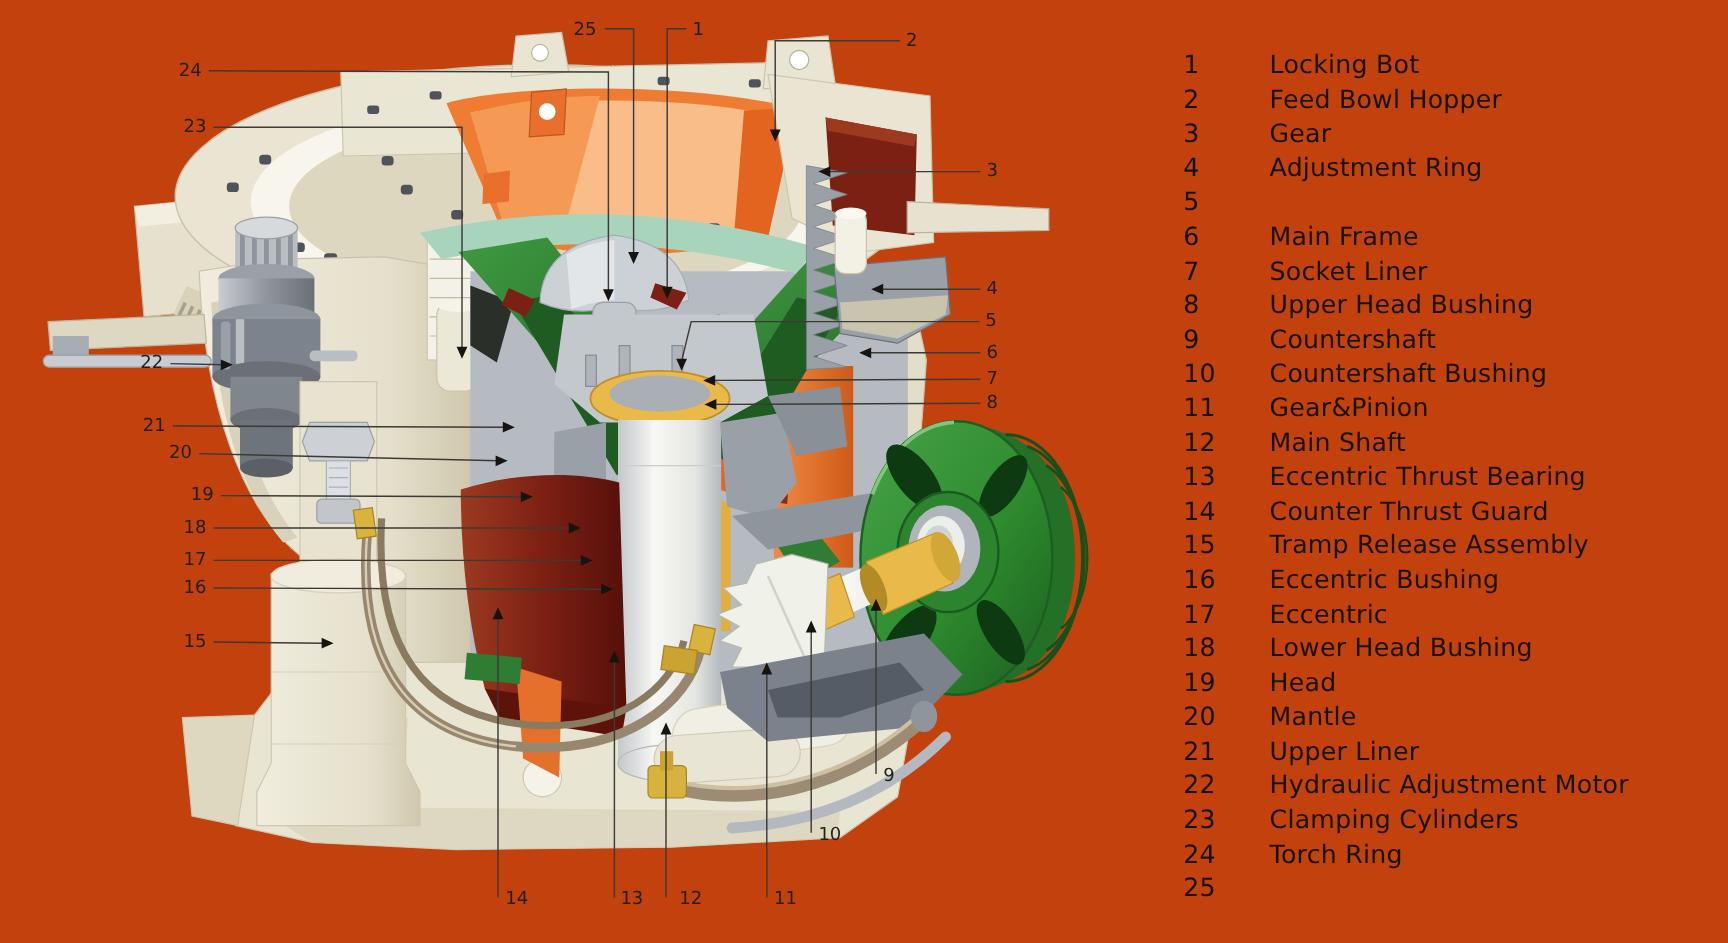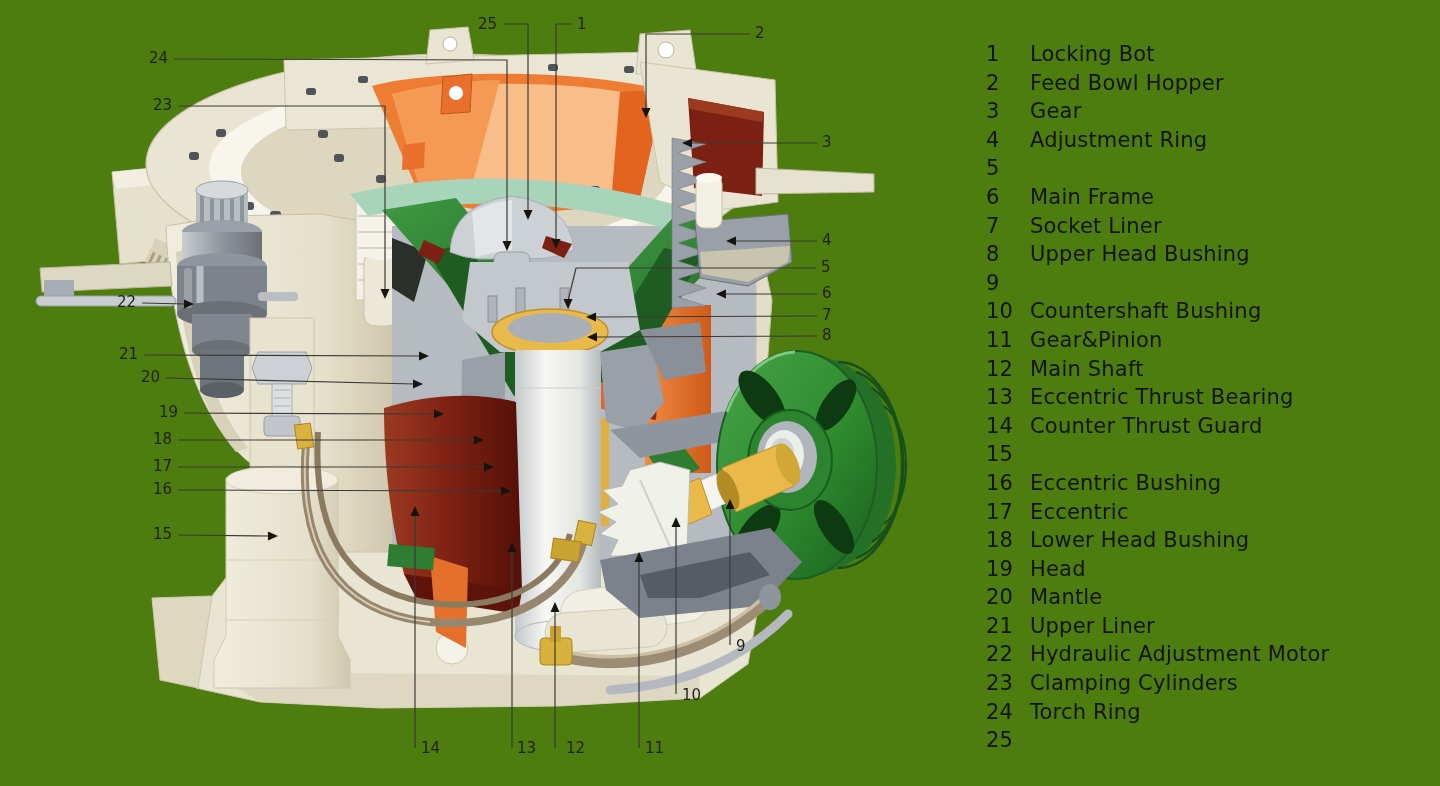--- a/index.html
+++ b/index.html
@@ -1,23 +1,23 @@
 <!DOCTYPE html>
 <html><head>
 <meta charset="utf-8">
 <style>
   html,body{margin:0;padding:0;background:#ffffff;}
-  #stage{position:relative;width:1440px;height:786px;background:#4d7c0f;overflow:hidden;
+  #stage{position:relative;width:1440px;height:786px;background:#c2410c;overflow:hidden;
          font-family:"DejaVu Sans","Liberation Sans",sans-serif;}
   #diagram-svg{position:absolute;left:0;top:0;}
   #legend{position:absolute;left:986px;top:40px;width:430px;}
   .legend-row{display:flex;align-items:flex-start;height:28.6px;line-height:28.6px;
               font-size:21px;color:#141414;letter-spacing:0.2px;}
   .legend-num{width:44px;flex:0 0 44px;}
-  .legend-name{flex:1;white-space:nowrap;}
+  .legend-name{flex:1;white-space:nowrap;margin-left:28px;}
   .co-num{font-size:15px;fill:#221f1a;}
 </style>
 </head>
 <body>
 <div id="stage">
 
 <svg id="diagram-svg" width="960" height="786" viewBox="0 0 960 786" xmlns="http://www.w3.org/2000/svg">
   <defs>
     <linearGradient id="gOrange" x1="0" y1="0" x2="1" y2="0">
       <stop offset="0" stop-color="#e2641f"></stop>
@@ -408,20 +408,21 @@
       <div class="legend-row">
         <span class="legend-num">7</span>
         <span class="legend-name">Socket Liner</span>
       </div>
       <div class="legend-row">
         <span class="legend-num">8</span>
         <span class="legend-name">Upper Head Bushing</span>
       </div>
       <div class="legend-row">
         <span class="legend-num">9</span>
+        <span class="legend-name">Countershaft</span>
       </div>
       <div class="legend-row">
         <span class="legend-num">10</span>
         <span class="legend-name">Countershaft Bushing</span>
       </div>
       <div class="legend-row">
         <span class="legend-num">11</span>
         <span class="legend-name">Gear&amp;Pinion</span>
       </div>
       <div class="legend-row">
@@ -431,20 +432,21 @@
       <div class="legend-row">
         <span class="legend-num">13</span>
         <span class="legend-name">Eccentric Thrust Bearing</span>
       </div>
       <div class="legend-row">
         <span class="legend-num">14</span>
         <span class="legend-name">Counter Thrust Guard</span>
       </div>
       <div class="legend-row">
         <span class="legend-num">15</span>
+        <span class="legend-name">Tramp Release Assembly</span>
       </div>
       <div class="legend-row">
         <span class="legend-num">16</span>
         <span class="legend-name">Eccentric Bushing</span>
       </div>
       <div class="legend-row">
         <span class="legend-num">17</span>
         <span class="legend-name">Eccentric</span>
       </div>
       <div class="legend-row">

